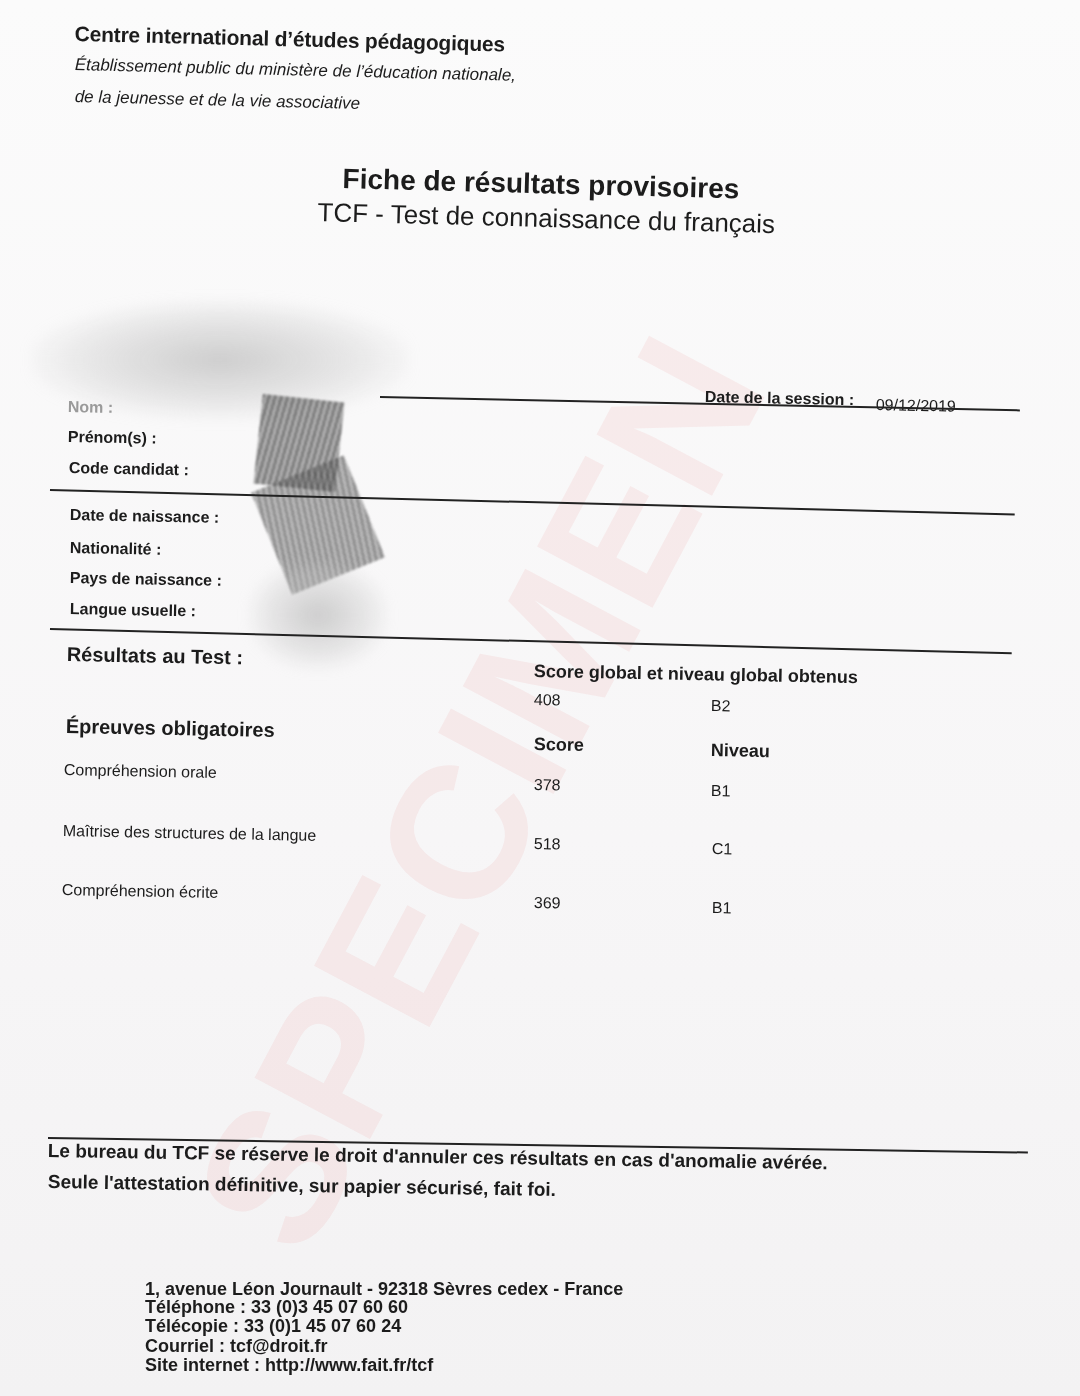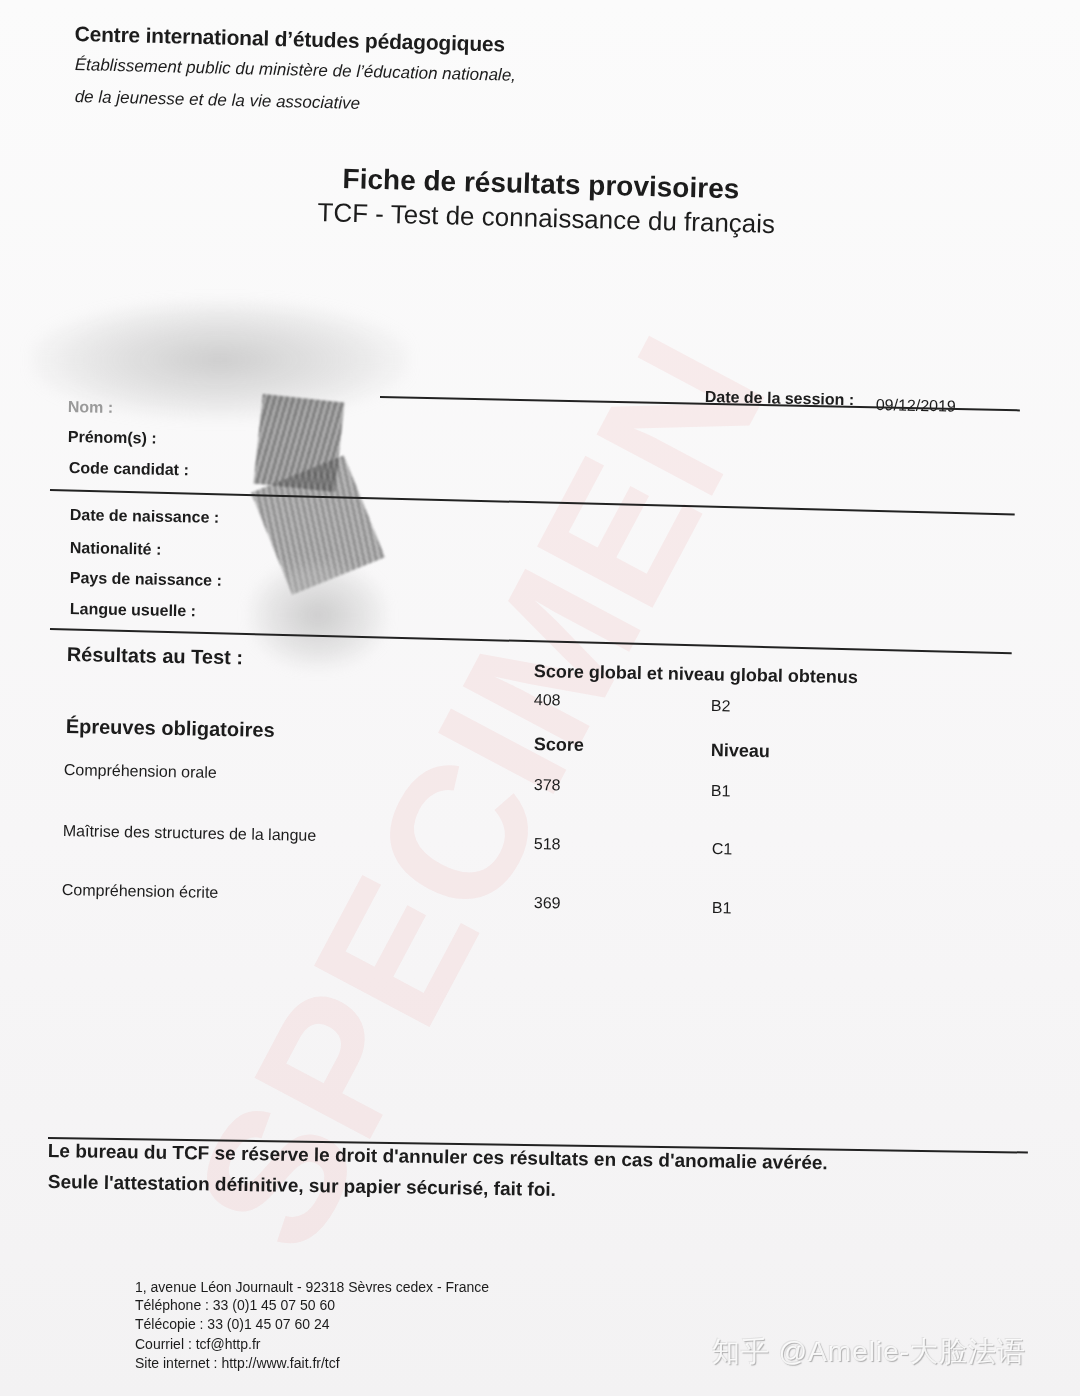--- a/index.html
+++ b/index.html
@@ -61,21 +61,21 @@
     left: 45px; top: 1221px; width: 86px; height: 153px;
     background: radial-gradient(circle at 40% 40%, #4a4a4a 0%, #2c2c2c 60%, #1e1e1e 100%);
     border: 1px solid #111;
   }
   .ciep-text {
     position: absolute; left: 3px; top: 66px; color: #f2f2f2;
     font-family: "Liberation Serif", "DejaVu Serif", serif; font-size: 26px; letter-spacing: 0px;
   }
   .ciep-text sup { font-size: 17px; vertical-align: 9px; }
 
-  .contact { left: 135px; font-size: 14px; }
+  .contact { left: 145px; font-size: 18px; font-weight: bold; }
 
   .watermark { left: 712px; top: 1333px; font-size: 28px; color: rgba(255,255,255,0.85);
     text-shadow: 1px 1px 1px rgba(120,120,120,0.55), -1px -1px 0 rgba(200,200,200,0.4); letter-spacing: 1px; }
 
   .stamp-bg {
     position: absolute; pointer-events: none;
     color: rgba(235,120,120,0.10); font-size: 190px; font-weight: bold;
     transform: rotate(-62deg); transform-origin: left top;
     font-family: "Liberation Sans", sans-serif;
   }
@@ -142,19 +142,18 @@
       <div class="abs cell rot1" style="left:534px; top:894px;">369</div>
       <div class="abs cell rot1" style="left:712px; top:899px;">B1</div>
     </div>
   </div>
 
   <div class="abs footer-note" style="top:1140px;">Le bureau du TCF se réserve le droit d'annuler ces résultats en cas d'anomalie avérée.</div>
   <div class="abs footer-note" style="top:1171px;">Seule l'attestation définitive, sur papier sécurisé, fait foi.</div>
 
 
   <div class="abs contact" style="top:1279px;">1, avenue Léon Journault - 92318 Sèvres cedex - France</div>
-  <div class="abs contact" style="top:1297px;">Téléphone : 33 (0)1 45 07 50 60</div>
+  <div class="abs contact" style="top:1297px;">Téléphone : 33 (0)3 45 07 60 60</div>
   <div class="abs contact" style="top:1316px;">Télécopie : 33 (0)1 45 07 60 24</div>
-  <div class="abs contact" style="top:1336px;">Courriel : tcf@http.fr</div>
+  <div class="abs contact" style="top:1336px;">Courriel : tcf@droit.fr</div>
   <div class="abs contact" style="top:1355px;">Site internet : http://www.fait.fr/tcf</div>
 
-  <div class="abs watermark">知乎 @Amelie-大脸法语</div>
 </div>
 
 </body></html>

